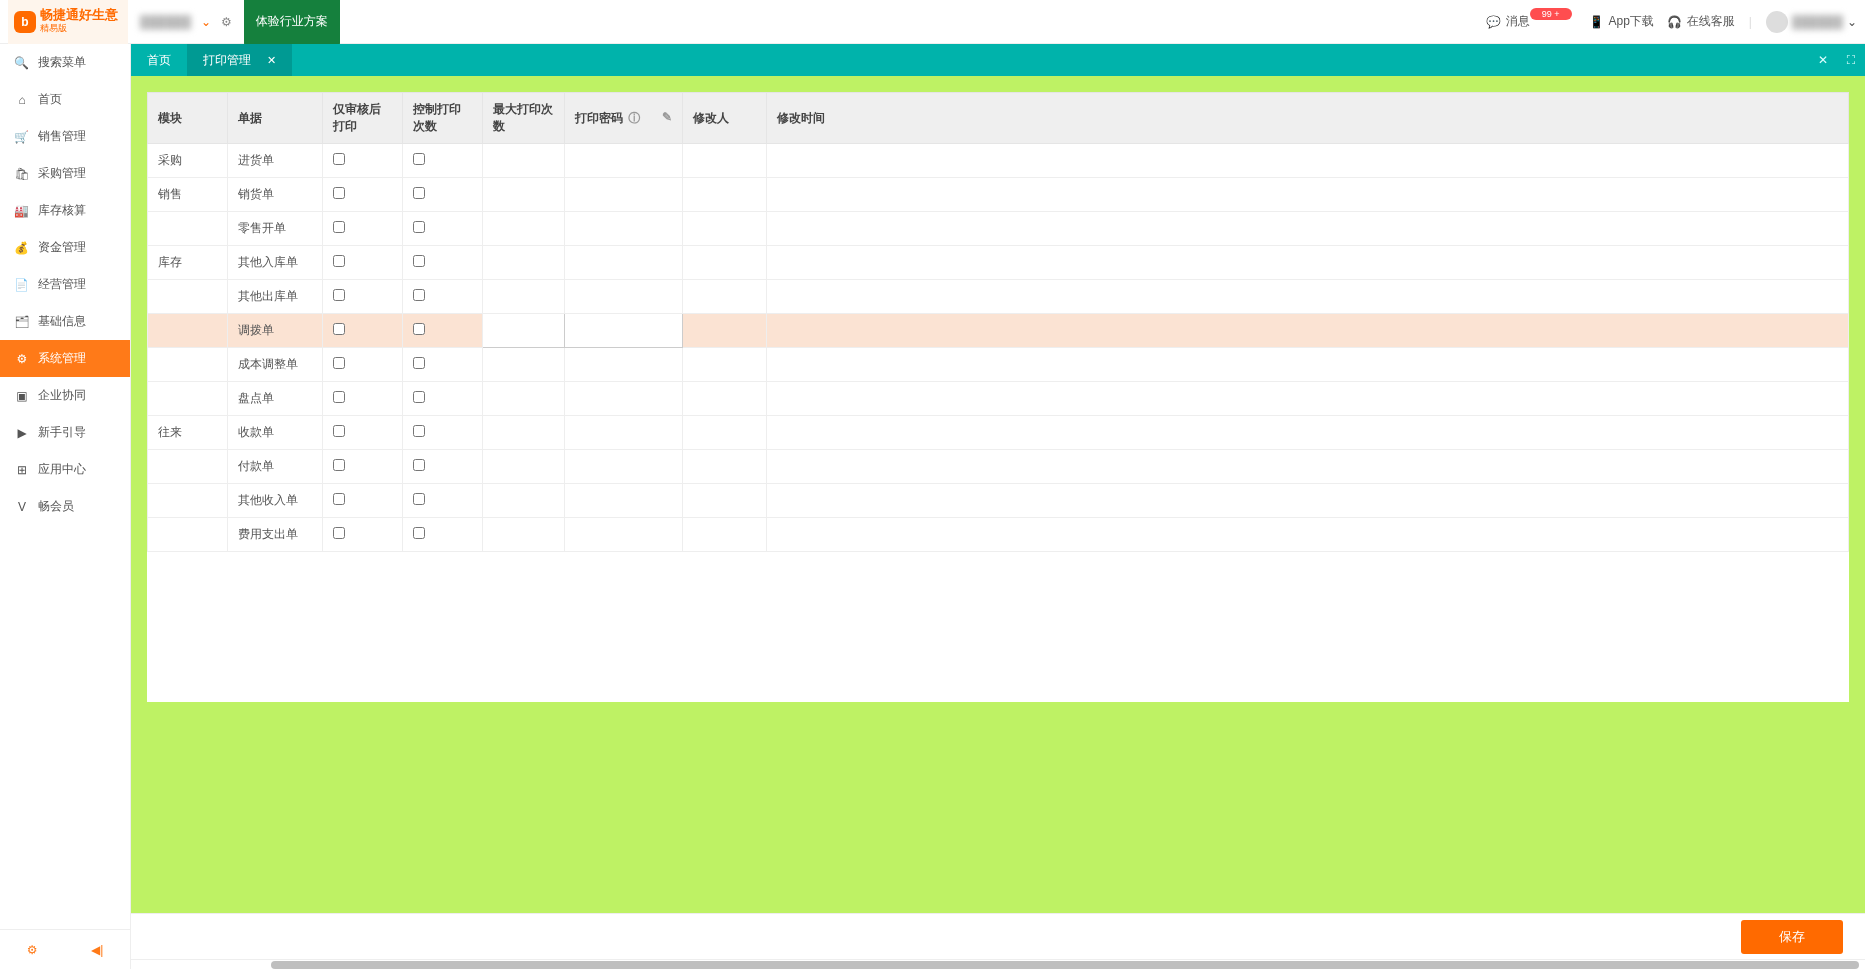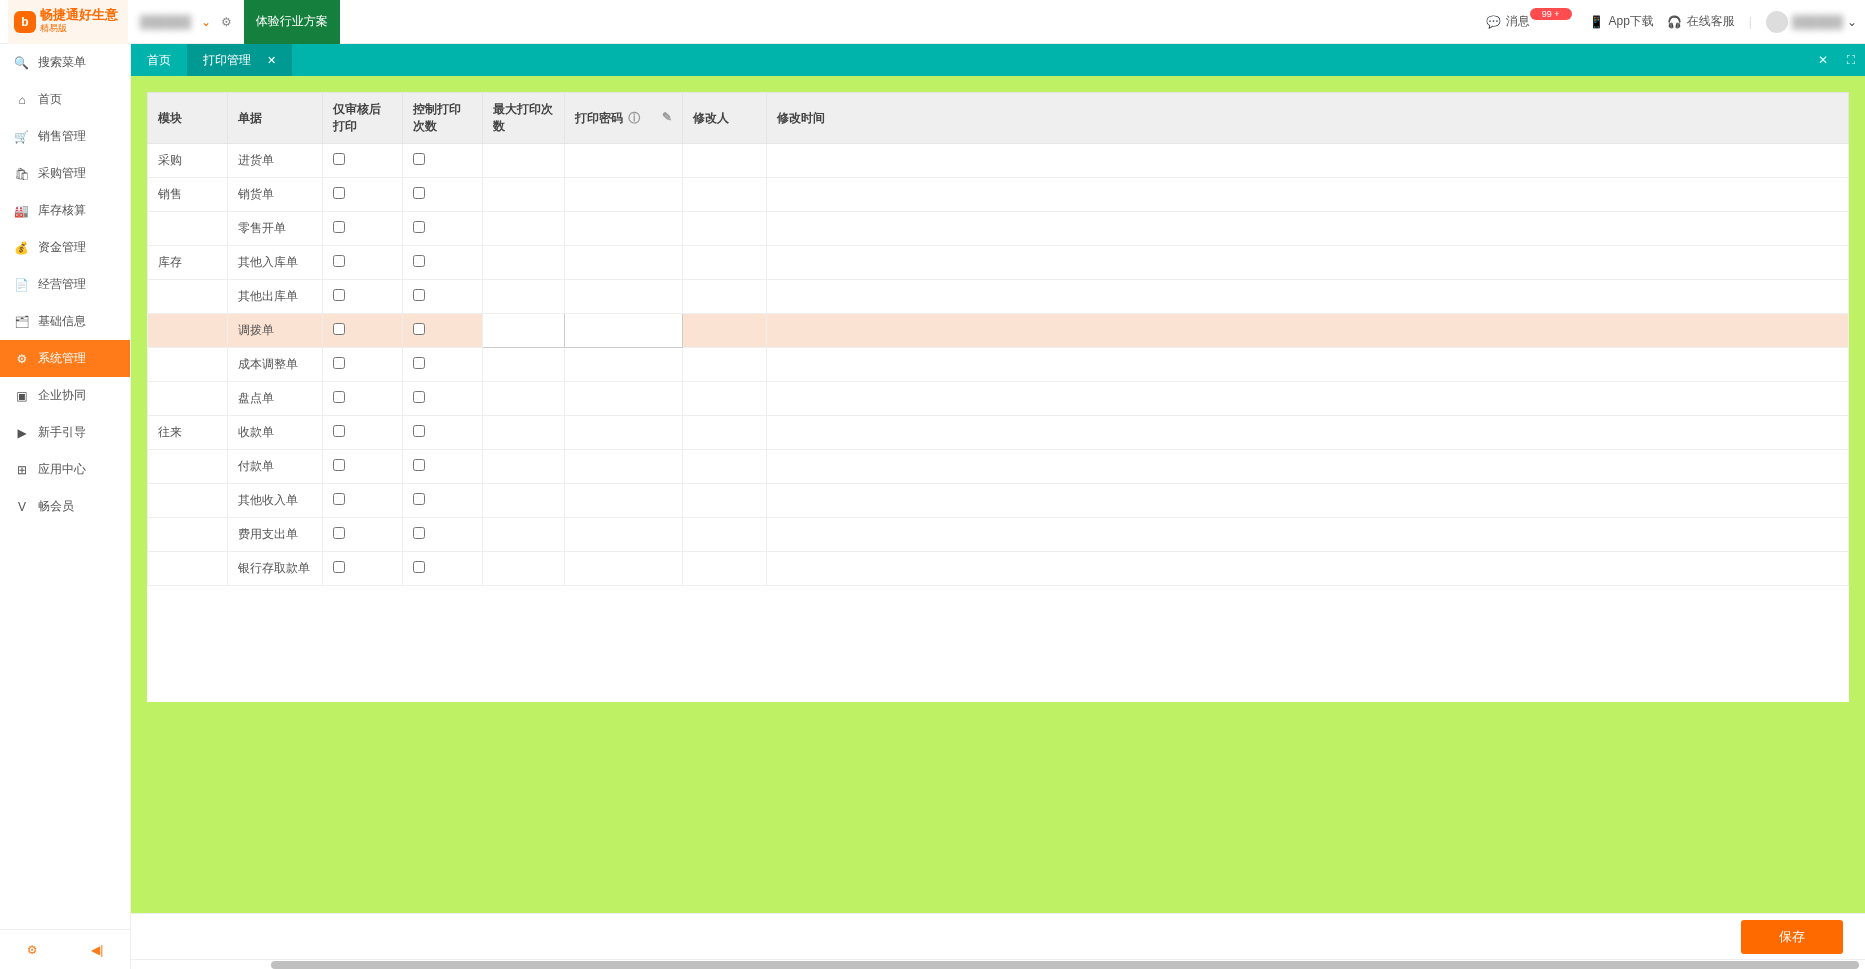--- a/index.html
+++ b/index.html
@@ -322,30 +322,20 @@
                 <tr>
                   <td></td>
                   <td>费用支出单</td>
                   <td><input type="checkbox" class="chk" style=""></td>
                   <td><input type="checkbox" class="chk" style=""></td>
                   <td></td>
                   <td></td>
                   <td></td>
                   <td></td>
                 </tr>
-                <tr>
-                  <td></td>
-                  <td>银行存取款单</td>
-                  <td><input type="checkbox" class="chk" style=""></td>
-                  <td><input type="checkbox" class="chk" style=""></td>
-                  <td></td>
-                  <td></td>
-                  <td></td>
-                  <td></td>
-                </tr>
               </tbody>
           </table>
         </div>
       </div>
 
       <div class="footer-bar">
         <button class="save-btn">保存</button>
       </div>
       <div class="hscroll">
         <div class="hscroll-track"></div>

